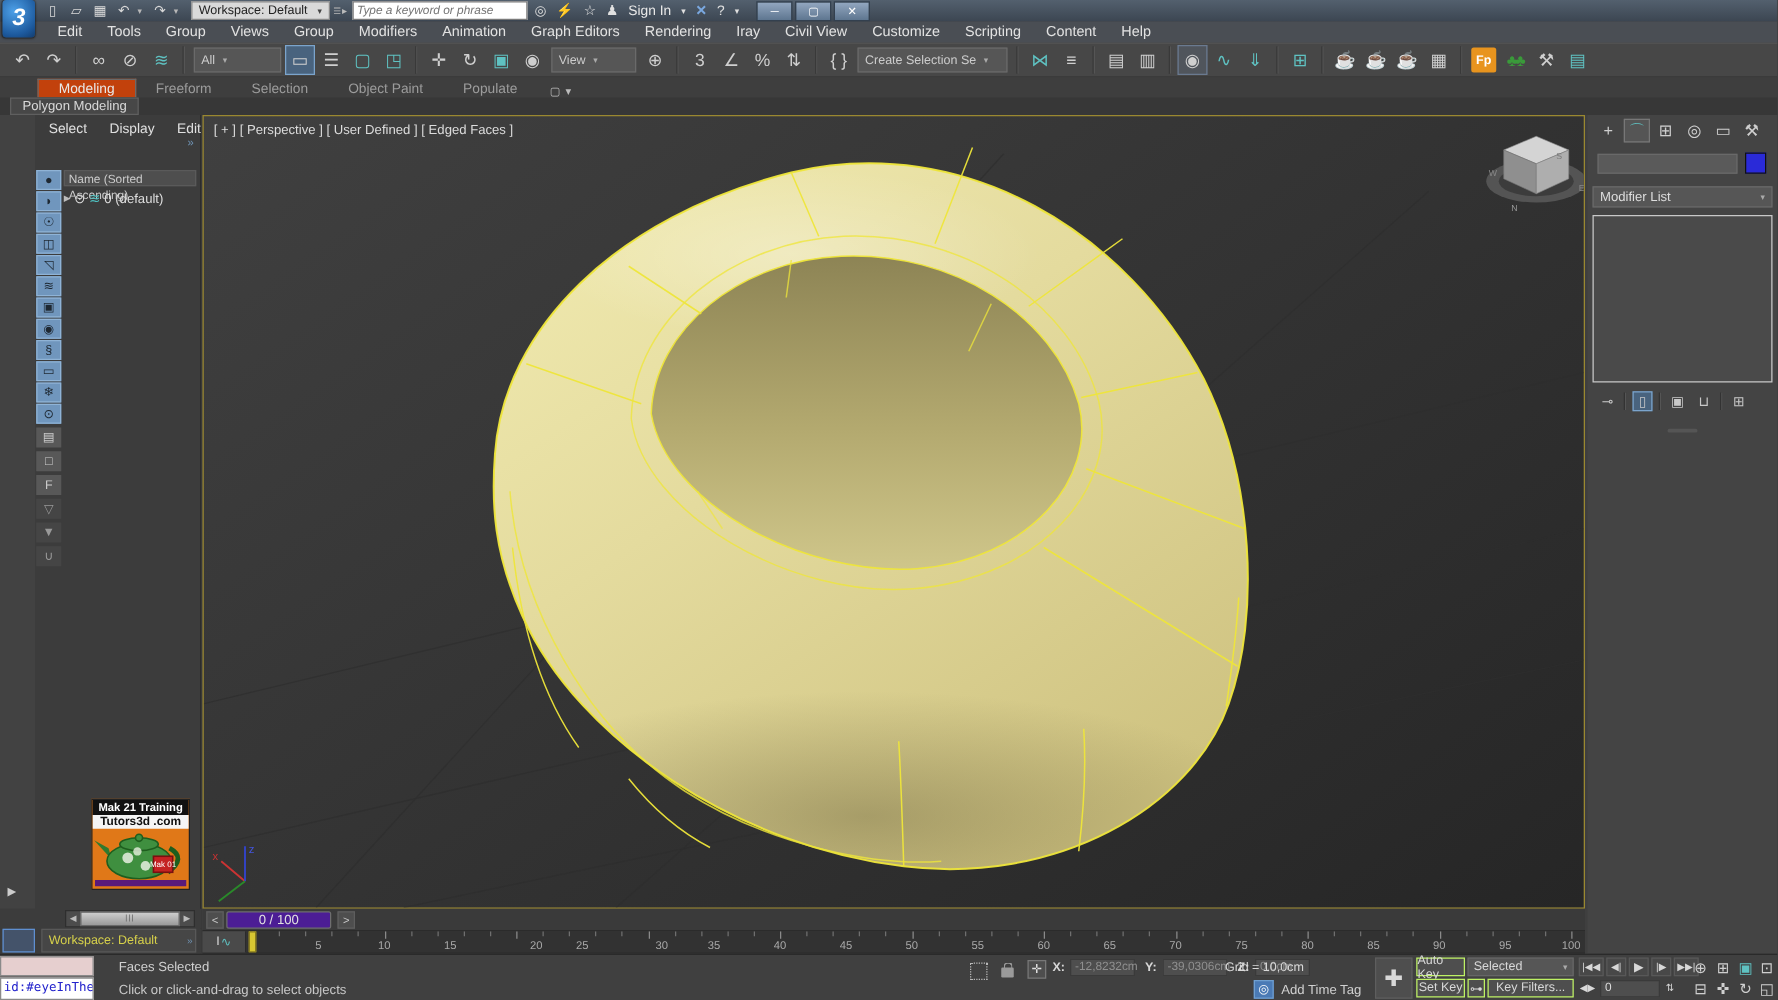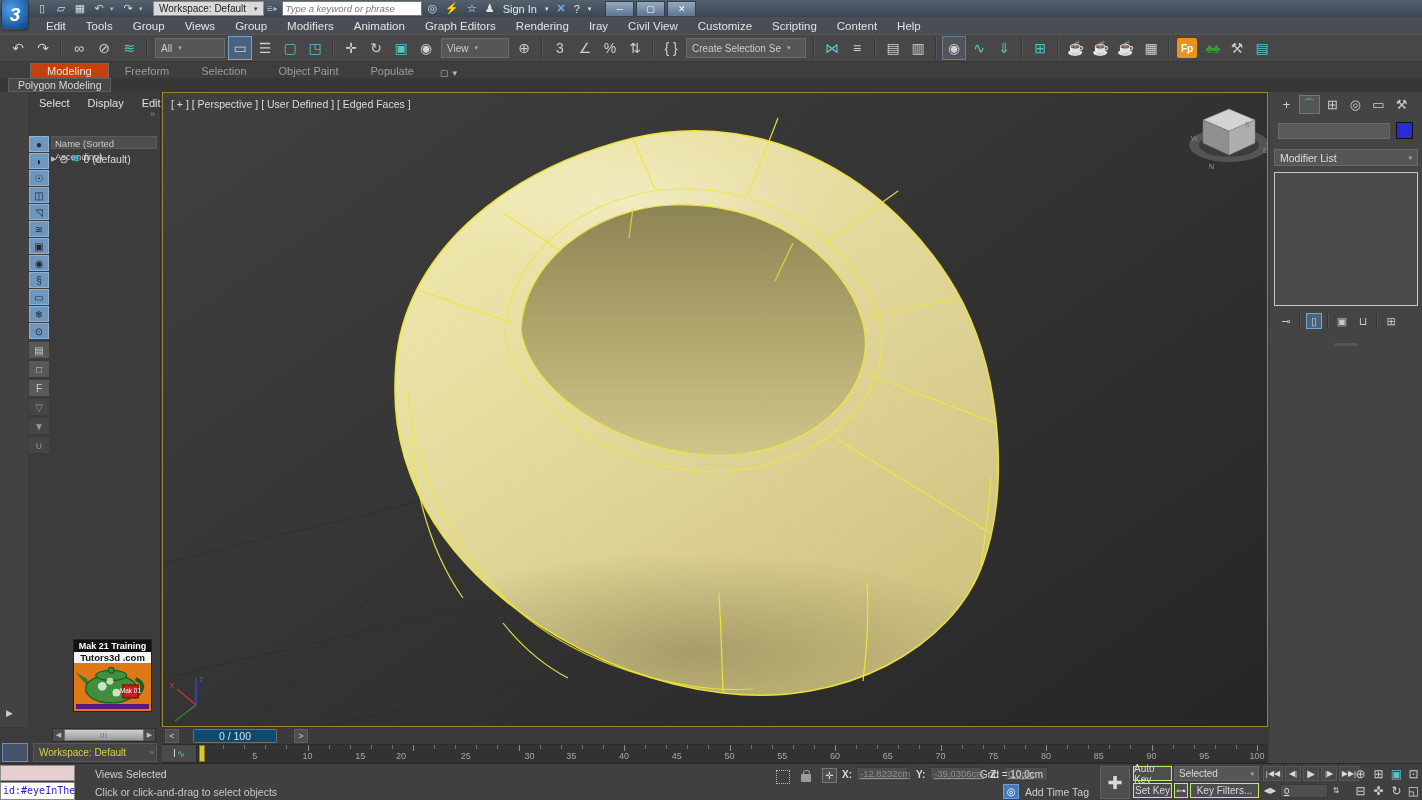--- a/index.html
+++ b/index.html
@@ -130,23 +130,23 @@
   .cpb{width:16px;height:16px;display:flex;align-items:center;justify-content:center;
     font-size:11px;color:#c8c8c8;}
   .cpb.hl{background:#49637e;border:1px solid #7ba4cc;box-sizing:border-box;}
   .cpsep{width:1px;height:14px;background:#333;border-right:1px solid #555;}
   .cp-divider{margin:14px auto 0 auto;width:24px;height:3px;background:#555;border-radius:2px;}
   
   .timeslider{position:absolute;left:162px;top:727px;width:1106px;height:18px;background:#3a3a3a;
     border-bottom:1px solid #2b2b2b;display:flex;align-items:center;box-sizing:border-box;}
   .ts-ar{width:14px;height:14px;background:#4e4e4e;border:1px solid #5e5e5e;color:#ccc;
     font-size:9px;display:flex;align-items:center;justify-content:center;margin-left:3px;box-sizing:border-box;}
-  .ts-frame{width:84px;height:14px;background:#0c4a6e;border:1px solid #6e6e6e;border-radius:2px;
+  .ts-frame{width:84px;height:14px;background:#4c1d95;border:1px solid #6e6e6e;border-radius:2px;
     color:#e0e0e0;font-size:10.5px;display:flex;align-items:center;justify-content:center;
-    margin:0 14px;box-sizing:border-box;}
+    margin:0 2px;box-sizing:border-box;}
   .trackbar{position:absolute;left:162px;top:745px;width:1106px;height:18px;background:#323232;
     display:flex;box-sizing:border-box;border-bottom:1px solid #2b2b2b;}
   .mini-curve{width:34px;height:17px;background:#4a4a4a;border-right:1px solid #2b2b2b;
     display:flex;align-items:center;justify-content:center;gap:1px;font-size:10px;color:#ddd;}
   .mini-curve .w{color:#5fc2c2;}
   .ruler{flex:1;position:relative;overflow:hidden;}
   .tick{position:absolute;top:0;width:1px;height:4px;background:#6f6f6f;}
   .tick.major{height:6px;background:#8a8a8a;}
   .tick-label{position:absolute;top:6px;transform:translateX(-50%);font-size:9px;color:#a8a8a8;}
   .frame-marker{position:absolute;top:0;bottom:0;width:6px;background:#d8c732;
@@ -166,21 +166,21 @@
     border:1px dotted #b8b8b8;}
   .icon-lock{position:absolute;left:801px;top:10px;width:10px;height:8px;background:#9a9a9a;
     border-radius:1px;}
   .icon-lock::before{content:"";position:absolute;left:1.5px;top:-4px;width:5px;height:4px;
     border:1.5px solid #9a9a9a;border-bottom:none;border-radius:3px 3px 0 0;}
   .icon-absoff{position:absolute;left:822px;top:4px;width:15px;height:15px;background:#4e4e4e;
     border:1px solid #777;box-sizing:border-box;color:#ddd;font-size:10px;text-align:center;
     line-height:13px;}
   .coordlbl{position:absolute;top:5px;color:#d8d8d8;font-weight:bold;font-size:10px;}
   .coordfield{position:absolute;top:3px;height:14px;background:#4e4e4e;border:1px solid #3a3a3a;
-    box-sizing:border-box;color:#8f8f8f;font-size:9.5px;line-height:12px;padding-left:3px;text-decoration:underline;}
+    box-sizing:border-box;color:#8f8f8f;font-size:9.5px;line-height:12px;padding-left:3px;}
   .gridlbl{position:absolute;left:980px;top:5px;color:#d8d8d8;font-size:10px;text-align:center;}
   .isolate{position:absolute;left:1003px;top:20px;width:16px;height:15px;background:#4a7ab5;
     border:1px solid #6f9fd0;box-sizing:border-box;color:#fff;font-size:10px;text-align:center;
     line-height:13px;}
   .timetag{position:absolute;left:1025px;top:22px;color:#d0d0d0;}
   .pluskey{position:absolute;left:1100px;top:2px;width:30px;height:33px;background:#4e4e4e;
     border:1px solid #5e5e5e;box-sizing:border-box;color:#d8d8d8;font-size:18px;
     display:flex;align-items:center;justify-content:center;}
   .kbtn{position:absolute;height:15px;background:#4e4e4e;border:1px solid #bef264;
     box-sizing:border-box;color:#d8d8d8;font-size:10px;display:flex;align-items:center;
@@ -579,21 +579,21 @@
       <div class="tick major" style="left: 954.5px;"></div>
       <div class="tick" style="left: 975.6px;"></div>
       <div class="tick" style="left: 996.7px;"></div>
       <div class="tick" style="left: 1017.8px;"></div>
       <div class="tick" style="left: 1038.9px;"></div>
       <div class="tick major" style="left: 1060px;"></div>
       <span class="tick-label" style="left: 5px;">0</span>
       <span class="tick-label" style="left: 57.75px;">5</span>
       <span class="tick-label" style="left: 110.5px;">10</span>
       <span class="tick-label" style="left: 163.25px;">15</span>
-      <span class="tick-label" style="left: 204px;">20</span>
+      <span class="tick-label" style="left: 232px;">20</span>
       <span class="tick-label" style="left: 268.75px;">25</span>
       <span class="tick-label" style="left: 321.5px; margin-left: 11px;">30</span>
       <span class="tick-label" style="left: 374.25px;">35</span>
       <span class="tick-label" style="left: 427px;">40</span>
       <span class="tick-label" style="left: 479.75px;">45</span>
       <span class="tick-label" style="left: 532.5px;">50</span>
       <span class="tick-label" style="left: 585.25px;">55</span>
       <span class="tick-label" style="left: 638px;">60</span>
       <span class="tick-label" style="left: 690.75px;">65</span>
       <span class="tick-label" style="left: 743.5px;">70</span>
@@ -603,21 +603,21 @@
       <span class="tick-label" style="left: 954.5px;">90</span>
       <span class="tick-label" style="left: 1007.25px;">95</span>
       <span class="tick-label" style="left: 1060px;">100</span>
       <div class="frame-marker" style="left: 2px;"></div>
     </div>
 </div>
 
 <div class="statusbar">
   <div class="macro-rec"></div>
   <div class="listener">id:#eyeInThe:</div>
-  <div class="sel-status">Views Selected</div>
+  <div class="sel-status">Faces Selected</div>
   <div class="prompt">Click or click-and-drag to select objects</div>
 
   <div class="icon-marquee"></div>
   <div class="icon-lock"></div>
   <div class="icon-absoff">✛</div>
 
   <span class="coordlbl" style="left:842px">X:</span>
   <div class="coordfield" style="left:856px;width:52px">-12,8232cm</div>
   <span class="coordlbl" style="left:916px">Y:</span>
   <div class="coordfield" style="left:930px;width:52px">-39,0306cm</div>

